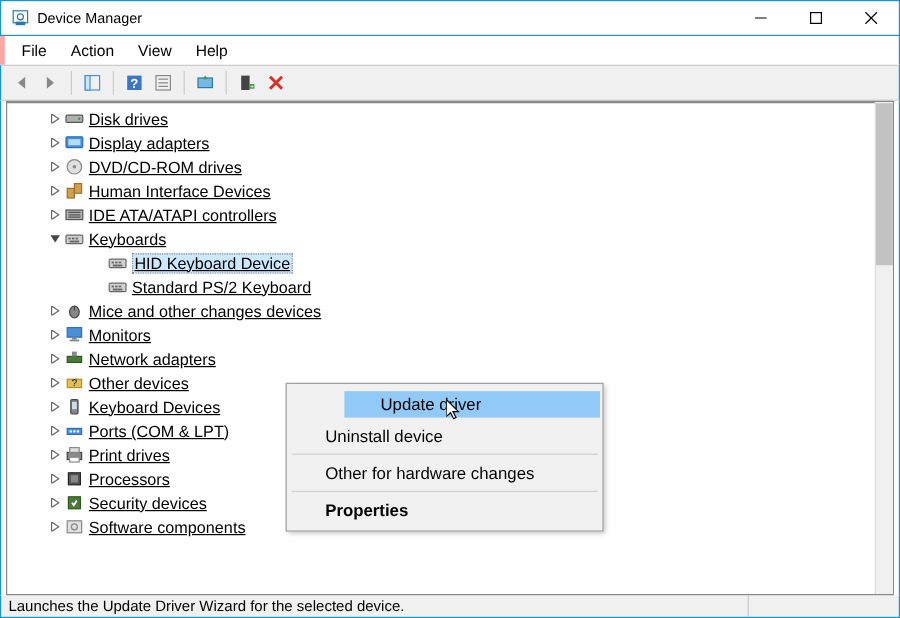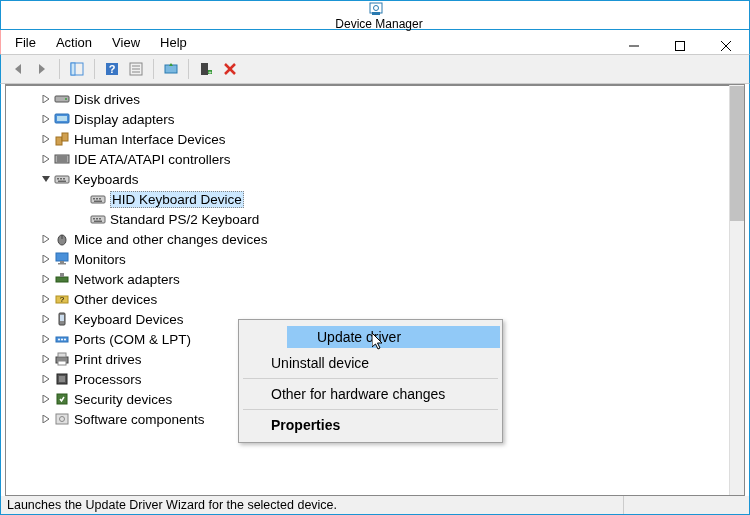--- a/index.html
+++ b/index.html
@@ -1,41 +1,41 @@
 <!DOCTYPE html>
 <html><head>
 <meta charset="utf-8">
 <style>
   * { box-sizing: border-box; font-family: "Segoe UI", Tahoma, sans-serif; }
   body { margin:0; padding:0; background:#fff; width:750px; height:515px; position:relative; overflow:hidden; }
 
   
-  .titlebar { height:30px; background:#fff; border:1px solid #1a94d4; display:flex; align-items:center; padding:0 0 0 8px;flex-direction:column; }
+  .titlebar { height:30px; background:#fff; border:1px solid #1a94d4; display:flex; align-items:center; padding:0 0 0 8px; }
   .titlebar .icon { width:16px; height:16px; margin-right:6px; }
   .titlebar .title { font-size:12px; color:#000; }
   .win-btns { margin-left:auto; display:flex; }
   .win-btn { width:46px; height:29px; display:flex; align-items:center; justify-content:center; font-size:10px; color:#000; }
 
   
-  .menubar { height:24px; background:#fff; display:flex; align-items:center; padding:0 4px; font-size:13px; border-left:1px solid #fca5a5; border-right:1px solid #1a94d4; }
+  .menubar { height:24px; background:#fff; display:flex; align-items:center; padding:0 4px; font-size:13px; border-left:4px solid #fca5a5; border-right:1px solid #1a94d4; }
   .menu-item { padding:2px 10px; }
 
   
   .toolbar { height:30px; background:#f0f0f0; border:1px solid #ccc; border-left:1px solid #1a94d4; border-right:1px solid #1a94d4; display:flex; align-items:center; padding:0 6px; gap:2px; }
   .tb-btn { width:22px; height:22px; display:flex; align-items:center; justify-content:center; border:1px solid transparent; }
   .tb-sep { width:1px; height:20px; background:#ccc; margin:0 4px; }
 
   
   .content-wrap { position:relative; height:412px; border-left:1px solid #1a94d4; border-right:1px solid #1a94d4; background:#fff; }
   .content-border { position:absolute; left:4px; right:4px; top:0; bottom:0; border:1px solid #888; border-top:2px solid #888; }
   .tree { position:absolute; left:5px; top:1px; right:20px; bottom:1px; overflow:hidden; padding:4px 0 0 0; }
   .scroll-track { position:absolute; right:5px; top:1px; bottom:1px; width:15px; background:#f0f0f0; border-left:1px solid #ddd; }
   .scroll-thumb { position:absolute; right:0; top:1px; width:14px; height:135px; background:#c2c2c2; }
 
-  .row { display:flex; align-items:center; height:20px; font-size:13.5px; color:#000; white-space:nowrap; }
+  .row { display:flex; align-items:center; height:20px; font-size:13.5px; color:#000; white-space:nowrap;text-decoration:underline; }
   .row .exp { width:12px; height:12px; display:flex; align-items:center; justify-content:center; color:#888; font-size:10px; margin-right:2px; flex-shrink:0; }
   .row .devicon { width:16px; height:16px; margin-right:4px; flex-shrink:0; }
   .row .lbl { }
   .ind1 { padding-left:34px; }
   .ind2 { padding-left:70px; }
   .row.selected .lbl { background:#cce8ff; border:1px dotted #888; padding:0 1px; }
 
   
   .ctx { position:absolute; left:237px; top:235px; width:265px; background:#f0f0f0; border:1px solid #a0a0a0; box-shadow:2px 2px 4px rgba(0,0,0,0.25); font-size:14px; padding:2px; z-index:10; }
   .ctx-item { height:22px; display:flex; align-items:center; padding:0 30px; margin:4px 0; }
@@ -178,20 +178,34 @@
         </span>
       <span class="devicon">
           <svg width="16" height="16">
             <rect x="1" y="3" width="14" height="9" rx="1" fill="#4a90d9" stroke="#2a70b9"></rect>
             <rect x="3" y="5" width="10" height="5" fill="#b8ddf0"></rect>
           </svg>
         </span>
       <span class="lbl">Display adapters</span>
     </div>
 
+    <div class="row ind1">
+      <span class="exp">
+          <svg width="8" height="8">
+            <path d="M1 0 L7 4 L1 8 Z" fill="none" stroke="#666"></path>
+          </svg>
+        </span>
+      <span class="devicon">
+          <svg width="16" height="16">
+            <circle cx="8" cy="8" r="6" fill="#e0e0e0" stroke="#888"></circle>
+            <circle cx="8" cy="8" r="1.5" fill="#888"></circle>
+          </svg>
+        </span>
+      <span class="lbl">DVD/CD-ROM drives</span>
+    </div>
 
     <div class="row ind1">
       <span class="exp">
           <svg width="8" height="8">
             <path d="M1 0 L7 4 L1 8 Z" fill="none" stroke="#666"></path>
           </svg>
         </span>
       <span class="devicon">
           <svg width="16" height="16">
             <rect x="2" y="6" width="6" height="8" fill="#d0a050" stroke="#a07020"></rect>

